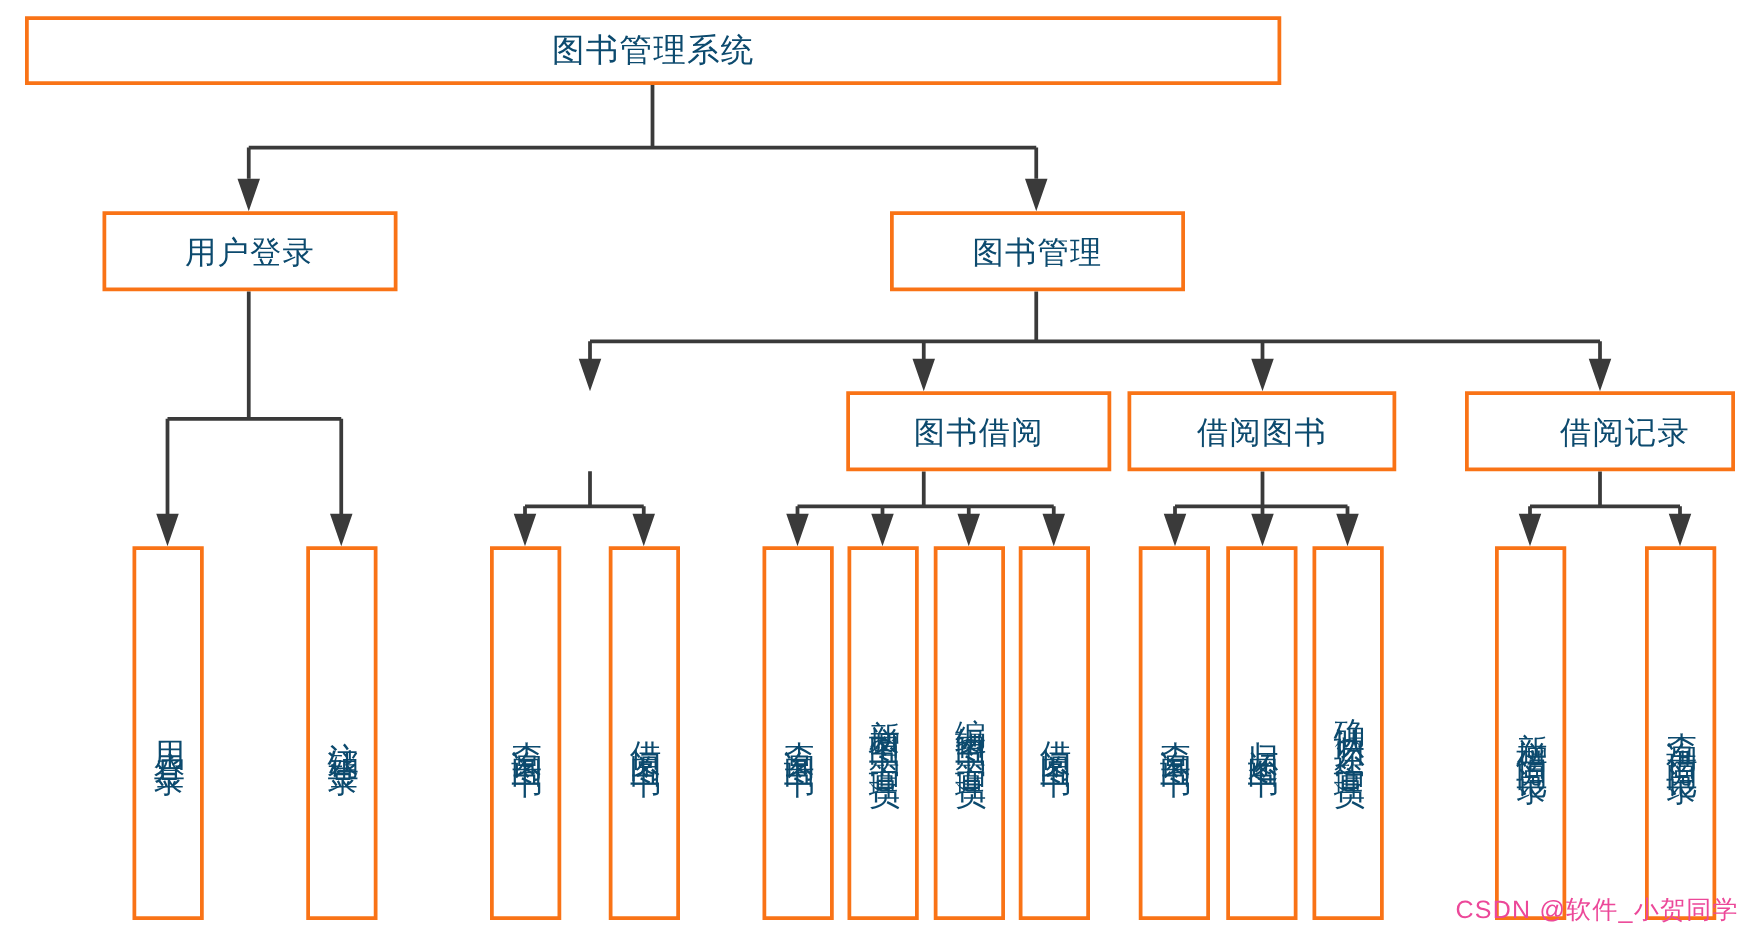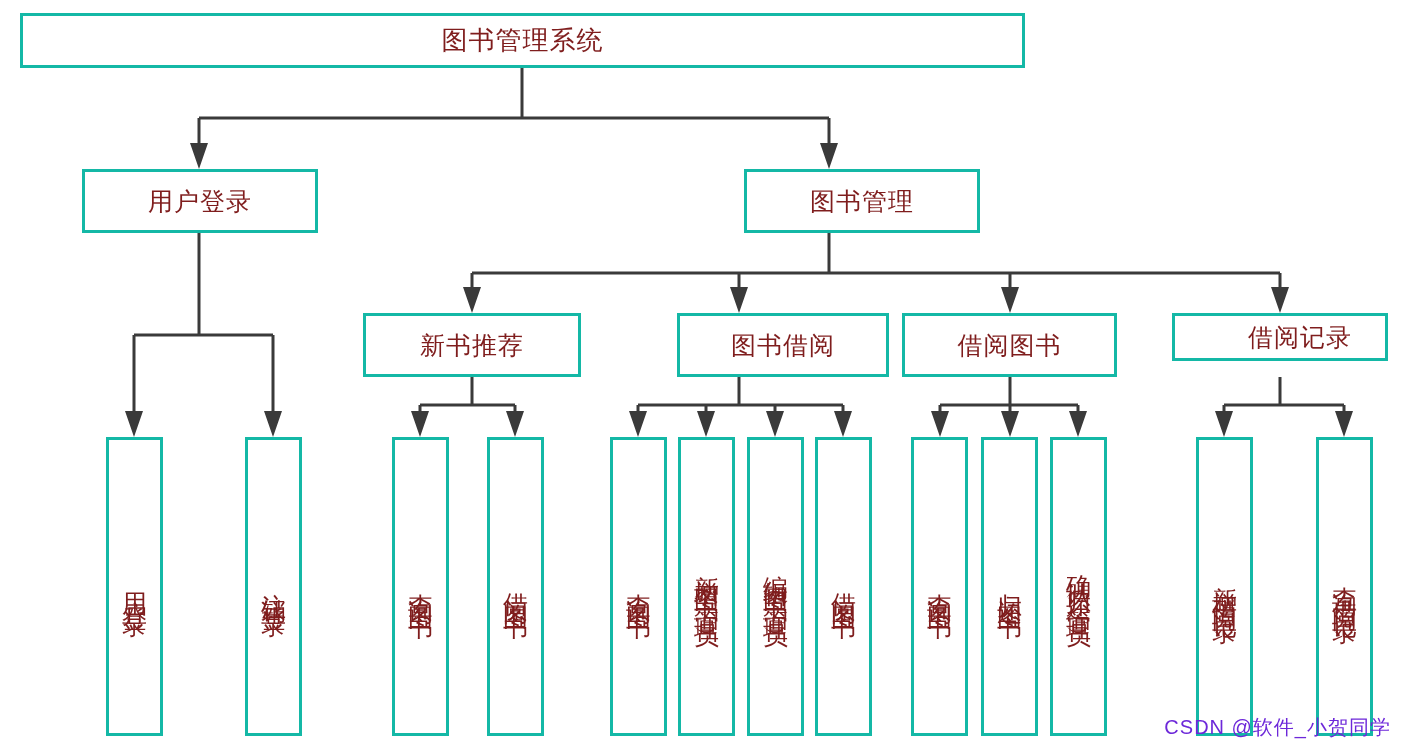--- a/index.html
+++ b/index.html
@@ -13,22 +13,22 @@
   }
   #connectors {
     position: absolute;
     left: 0; top: 0;
     width: 1405px; height: 747px;
   }
   .box {
     position: absolute;
     box-sizing: border-box;
     background: #ffffff;
-    border: 3px solid #14b8a6;
-    color: #7f1d1d;
+    border: 3px solid #f97316;
+    color: #0c4a6e;
     display: flex;
     align-items: center;
     justify-content: center;
   }
   .h { font-size: 25px; letter-spacing: 1px; }
   .root-box { font-size: 26px; }
   .v {
     top: 437px;
     width: 57px;
     height: 299px;
@@ -39,21 +39,21 @@
     font-size: 25px;
     letter-spacing: 7px;
     line-height: 1;
   }
   .watermark {
     position: absolute;
     right: 14px;
     bottom: 6px;
     font-size: 20px;
     letter-spacing: 1px;
-    color: #6d28d9;
+    color: #ec4899;
     z-index: 5;
     white-space: nowrap;
   }
 </style>
 </head>
 <body>
 
 <div id="stage">
 
   <svg id="connectors" viewBox="0 0 1405 747" xmlns="http://www.w3.org/2000/svg">
@@ -72,26 +72,25 @@
              M629 411 L647 411 L638 437 Z  M697 411 L715 411 L706 437 Z
              M766 411 L784 411 L775 437 Z  M834 411 L852 411 L843 437 Z
              M931 411 L949 411 L940 437 Z  M1001 411 L1019 411 L1010 437 Z
              M1069 411 L1087 411 L1078 437 Z  M1215 411 L1233 411 L1224 437 Z
              M1335 411 L1353 411 L1344 437 Z"></path>
   </svg>
 
   <div class="box h root-box" style="left:20px;top:13px;width:1005px;height:55px;">图书管理系统</div>
 
   <div class="box h" style="left:82px;top:169px;width:236px;height:64px;">用户登录</div>
-  <div class="box h" style="left:712px;top:169px;width:236px;height:64px;margin-left:32px;">图书管理</div>
+  <div class="box h" style="left:712px;top:169px;width:236px;height:64px;">图书管理</div>
 
-  <div class="box h" style="left:363px;top:313px;width:218px;height:64px;">新书推荐</div>
   <div class="box h" style="left:633px;top:313px;width:212px;height:64px;margin-left:44px;">图书借阅</div>
   <div class="box h" style="left:902px;top:313px;width:215px;height:64px;">借阅图书</div>
-  <div class="box h" style="left:1172px;top:313px;width:216px;height:48px;padding-left:40px;">借阅记录</div>
+  <div class="box h" style="left:1172px;top:313px;width:216px;height:64px;padding-left:40px;">借阅记录</div>
 
   <div class="box v" style="left:106px;">
     <span>用户登录</span>
   </div>
   <div class="box v" style="left:245px;">
     <span>注销登录</span>
   </div>
 
   <div class="box v" style="left:392px;">
     <span>查询图书</span>

